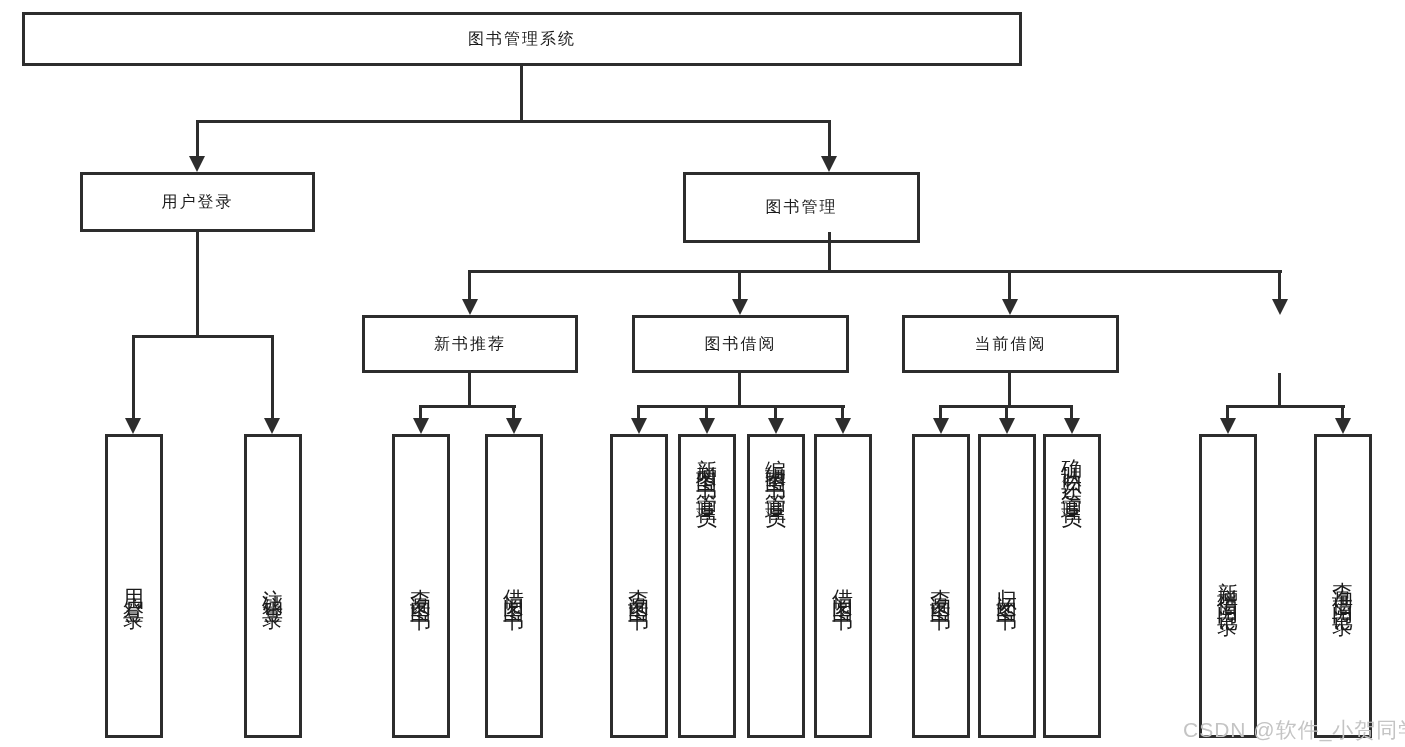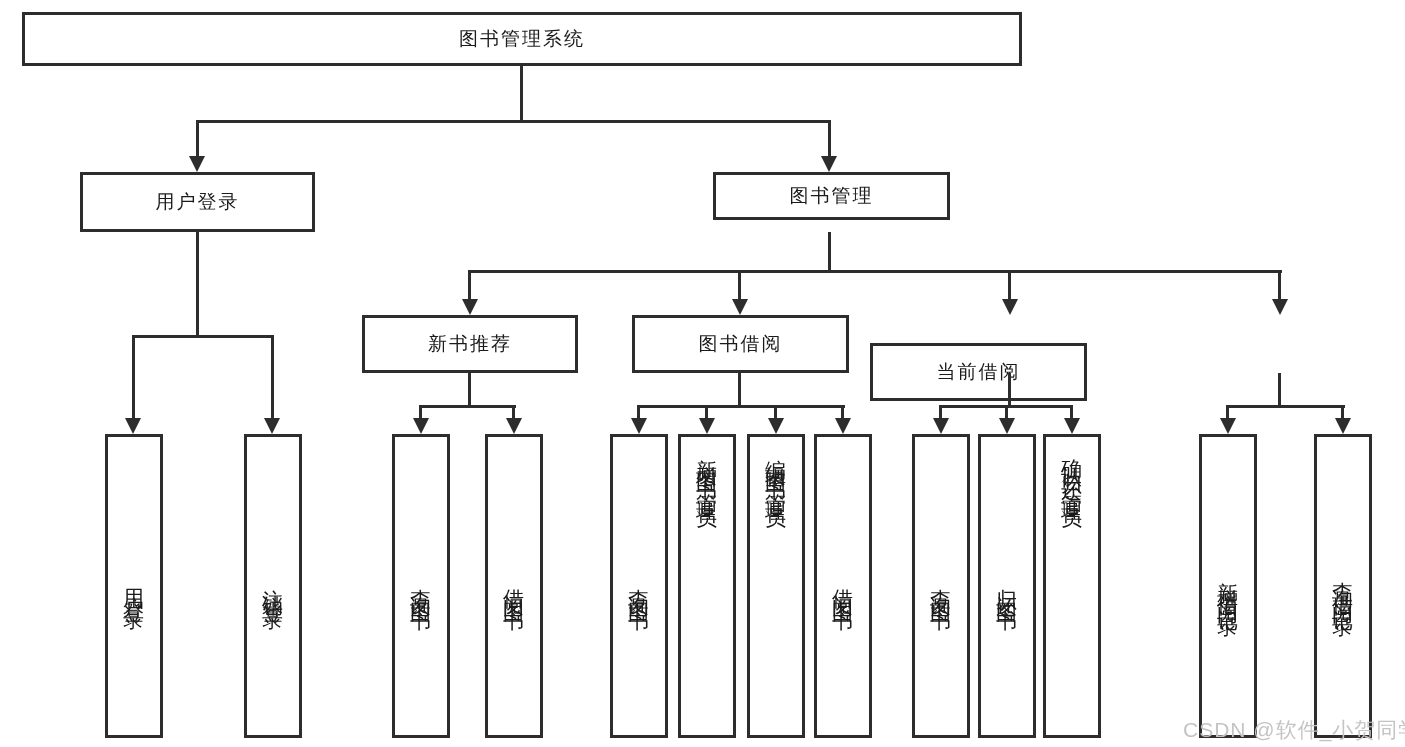--- a/index.html
+++ b/index.html
@@ -18,21 +18,21 @@
   .node{
     position:absolute;
     box-sizing:border-box;
     border:3px solid var(--line);
     background:#fff;
     display:flex;
     align-items:center;
     justify-content:center;
   }
   .h-label{
-    font-size:19px;
+    font-size:16px;
     letter-spacing:2px;
     white-space:nowrap;
   }
   .leaf{
     width:58px;height:304px;top:434px;
   }
   .vtext{
     writing-mode:vertical-rl;
     text-orientation:mixed;
     font-size:21px;
@@ -77,21 +77,21 @@
   <div class="vline" style="left:520px;top:66px;height:54px;"></div>
   <div class="hline" style="left:196px;top:120px;width:635px;"></div>
   <div class="vline" style="left:196px;top:120px;height:36px;"></div>
   <div class="arrow" style="left:189px;top:156px;"></div>
   <div class="vline" style="left:828px;top:120px;height:36px;"></div>
   <div class="arrow" style="left:821px;top:156px;"></div>
 
   <div class="node" style="left:80px;top:172px;width:235px;height:60px;">
     <span class="h-label">用户登录</span>
   </div>
-  <div class="node" style="left:713px;top:172px;width:237px;height:48px;">
+  <div class="node" style="left:683px;top:172px;width:237px;height:71px;">
     <span class="h-label">图书管理</span>
   </div>
 
   <div class="vline" style="left:196px;top:232px;height:103px;"></div>
   <div class="hline" style="left:132px;top:335px;width:142px;"></div>
   <div class="vline" style="left:132px;top:335px;height:83px;"></div>
   <div class="arrow" style="left:125px;top:418px;"></div>
   <div class="vline" style="left:271px;top:335px;height:83px;"></div>
   <div class="arrow" style="left:264px;top:418px;"></div>
 
@@ -105,21 +105,21 @@
   <div class="arrow" style="left:1002px;top:299px;"></div>
   <div class="vline" style="left:1278px;top:270px;height:29px;"></div>
   <div class="arrow" style="left:1272px;top:299px;"></div>
 
   <div class="node" style="left:362px;top:315px;width:216px;height:58px;">
     <span class="h-label">新书推荐</span>
   </div>
   <div class="node" style="left:632px;top:315px;width:217px;height:58px;">
     <span class="h-label">图书借阅</span>
   </div>
-  <div class="node" style="left:870px;top:315px;width:217px;height:58px;margin-top:28px;">
+  <div class="node" style="left:902px;top:315px;width:217px;height:58px;">
     <span class="h-label">当前借阅</span>
   </div>
 
   <div class="vline" style="left:468px;top:373px;height:32px;"></div>
   <div class="hline" style="left:419px;top:405px;width:97px;"></div>
   <div class="vline" style="left:419px;top:405px;height:13px;"></div>
   <div class="arrow" style="left:413px;top:418px;"></div>
   <div class="vline" style="left:512px;top:405px;height:13px;"></div>
   <div class="arrow" style="left:506px;top:418px;"></div>
 

